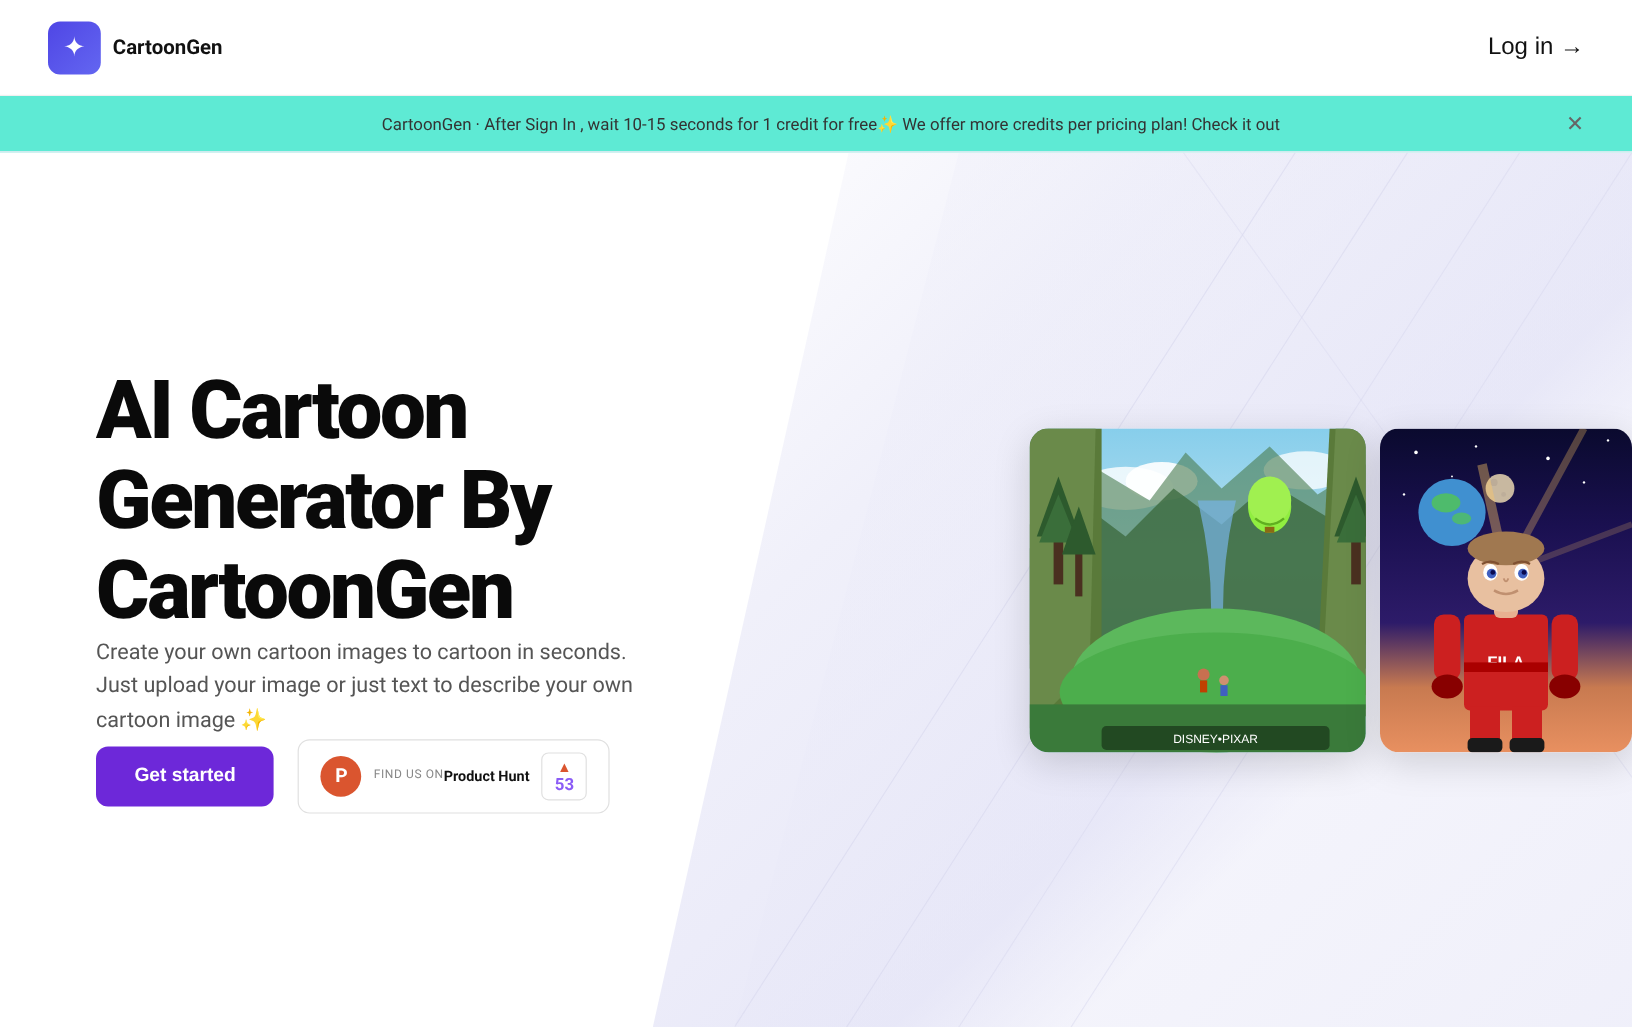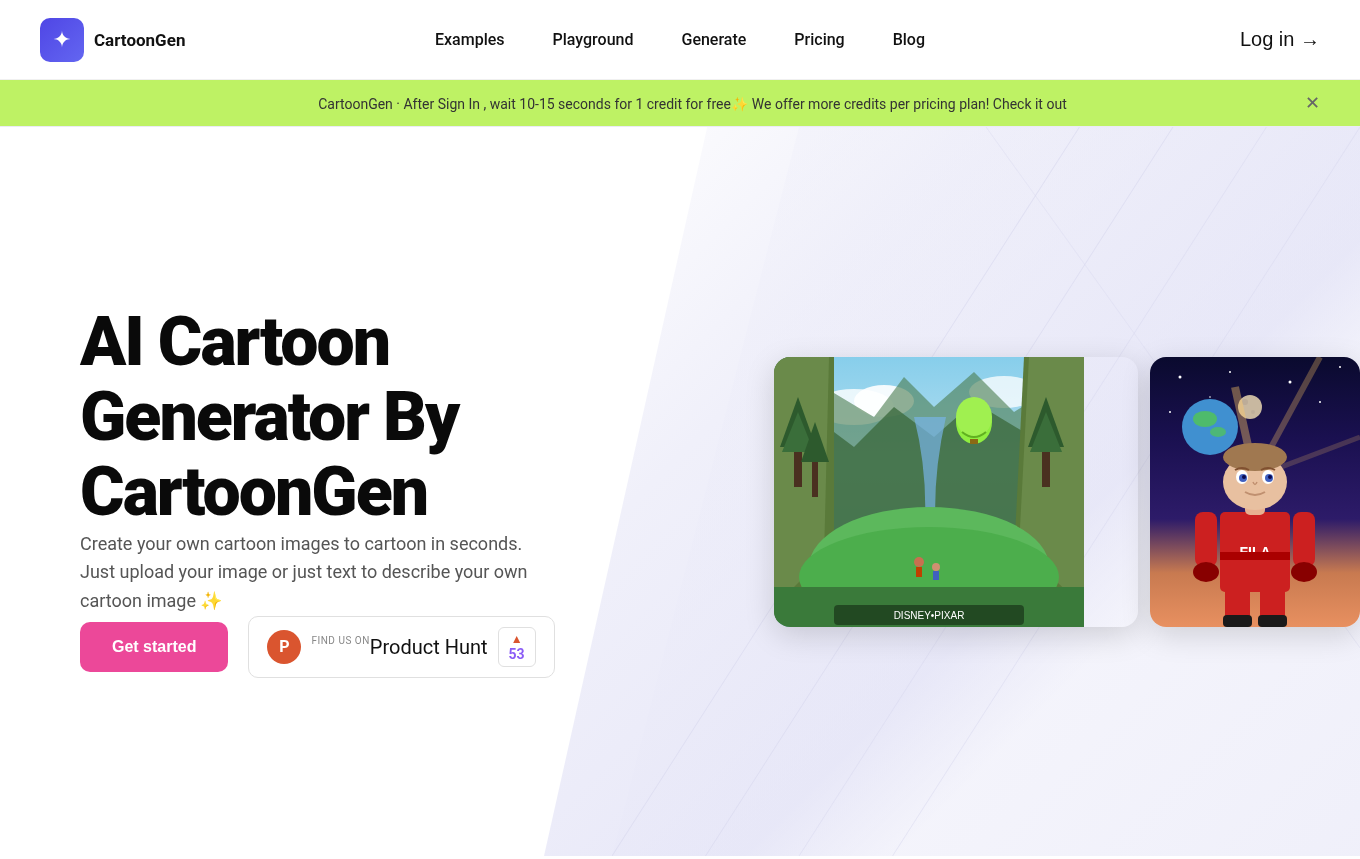--- a/index.html
+++ b/index.html
@@ -60,24 +60,24 @@
       border: none;
       cursor: pointer;
       font-weight: 500;
       display: flex;
       align-items: center;
       gap: 4px;
     }
 
     
     .banner {
-      background: #bef264;
+      background: #5eead4;
       padding: 14px 40px;
       display: flex;
-      align-items: flex-end;
+      align-items: center;
       justify-content: space-between;
       border-bottom: 1px solid #ebebf5;
     }
     .banner-text {
       font-size: 14px;
       color: #333;
       flex: 1;
       text-align: center;
     }
     .banner-close {
@@ -156,21 +156,21 @@
       max-width: 480px;
     }
 
     .hero-actions {
       display: flex;
       align-items: center;
       gap: 20px;
     }
 
     .get-started-btn {
-      background: #ec4899;
+      background: #6d28d9;
       color: white;
       border: none;
       border-radius: 10px;
       padding: 16px 32px;
       font-size: 16px;
       font-weight: 600;
       cursor: pointer;
       transition: background 0.2s;
     }
 
@@ -200,22 +200,22 @@
     .ph-text-area {
       display: flex;
     }
     .ph-find-us {
       font-size: 10px;
       color: #888;
       text-transform: uppercase;
       letter-spacing: 0.5px;
     }
     .ph-name {
-      font-size: 20px;
-      font-weight: 400;
+      font-size: 12px;
+      font-weight: 700;
       color: #111;
     }
     .ph-votes {
       display: flex;
       flex-direction: column;
       align-items: center;
       border: 1.5px solid #e0e0e0;
       border-radius: 6px;
       padding: 4px 10px;
       min-width: 36px;
@@ -241,21 +241,21 @@
       z-index: 2;
     }
 
     .hero-image-card {
       border-radius: 16px;
       overflow: hidden;
       box-shadow: 0 8px 30px rgba(0,0,0,0.15);
     }
 
     .hero-image-card:first-child {
-      width: 364px;
+      width: 280px;
       height: 270px;
     }
 
     .hero-image-card:last-child {
       width: 210px;
       height: 270px;
     }
 
     
     .scene-forest {
@@ -269,27 +269,20 @@
   </style>
 </head>
 <body>
 
 <nav class="navbar">
   <div class="logo-area">
     <div class="logo-icon">✦</div>
     <span class="logo-text">CartoonGen</span>
   </div>
 
-  <div class="nav-links">
-    <a class="nav-link">Examples</a>
-    <a class="nav-link">Playground</a>
-    <a class="nav-link">Generate</a>
-    <a class="nav-link">Pricing</a>
-    <a class="nav-link">Blog</a>
-  </div>
 
   <button class="login-btn">Log in →</button>
 </nav>
 
 <div class="banner">
   <div style="width:40px;"></div>
   <span class="banner-text">CartoonGen · After Sign In , wait 10-15 seconds for 1 credit for free✨ We offer more credits per pricing plan! Check it out</span>
   <button class="banner-close">✕</button>
 </div>
 

